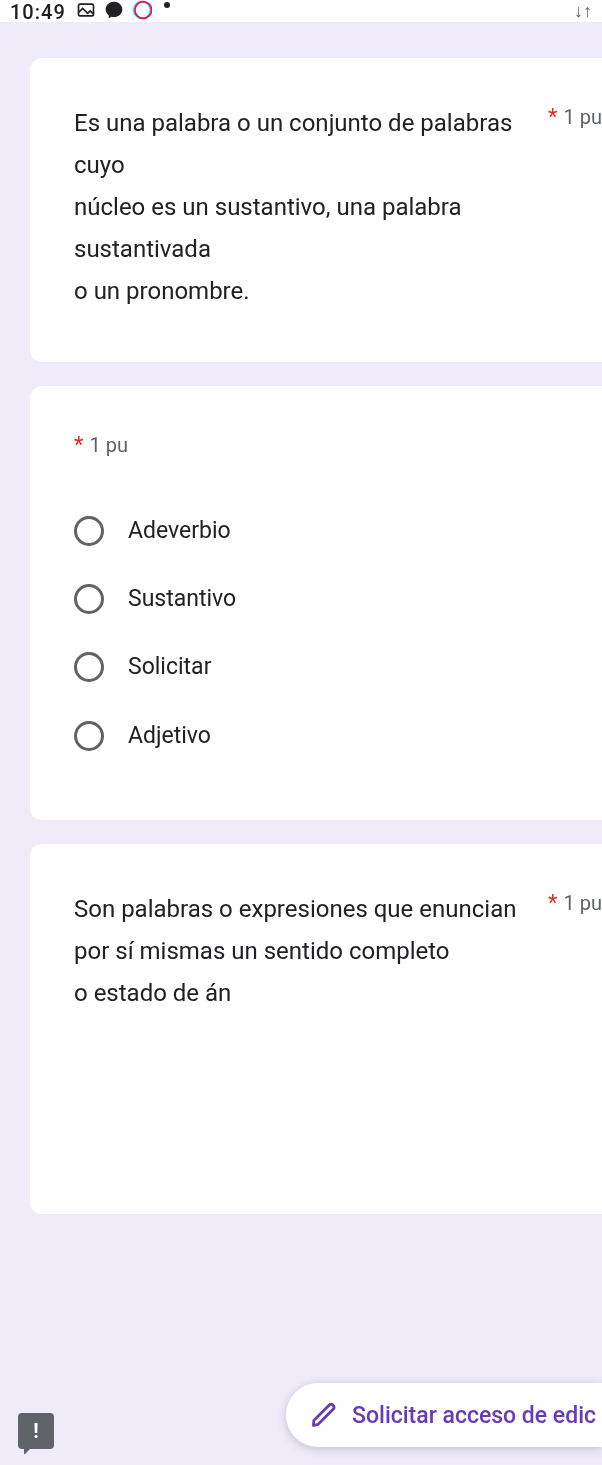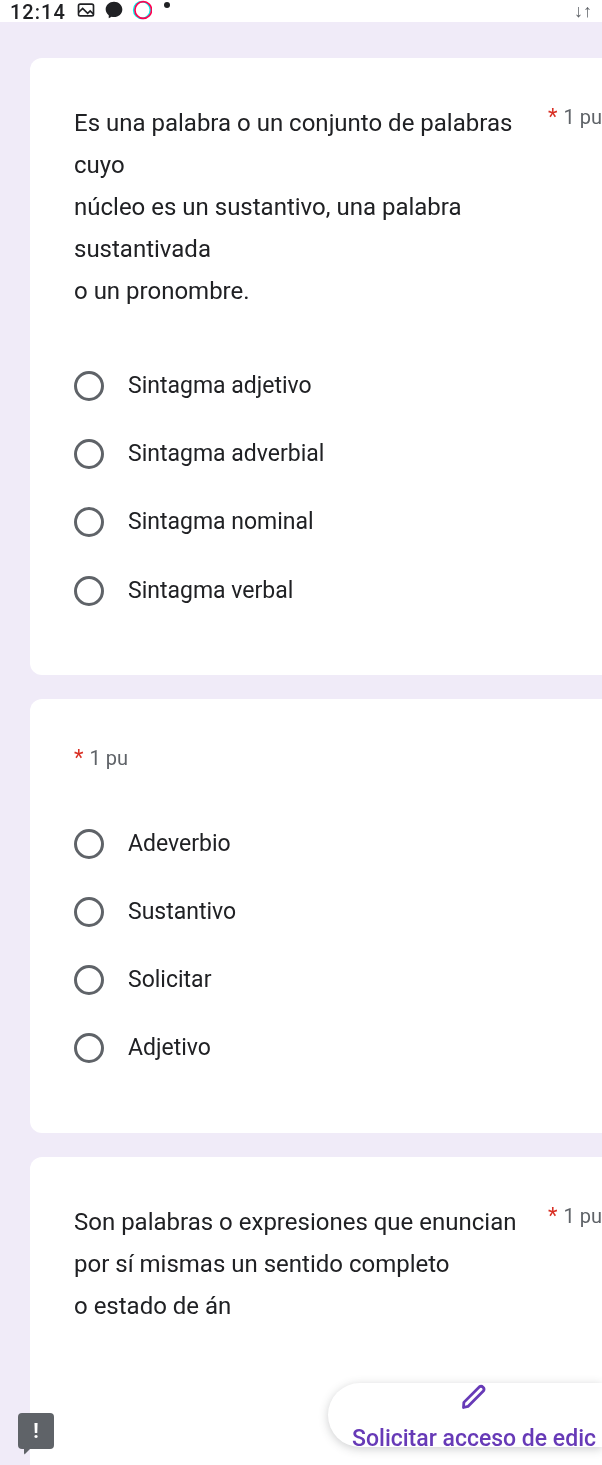--- a/index.html
+++ b/index.html
@@ -91,21 +91,20 @@
     border-radius: 40px 0 0 40px;
     box-shadow: 0 2px 10px rgba(60,64,67,0.25);
     height: 64px;
     display: flex;
     align-items: center;
     gap: 14px;
     padding: 0 6px 0 24px;
     color: #673ab7;
     font-size: 23px;
     font-weight: 500;
-    flex-direction: column;
   }
   .edit-fab .pen { width: 28px; height: 28px; }
 
   .report-fab {
     position: absolute;
     left: 18px;
     bottom: 16px;
     width: 36px; height: 36px;
     background: #5f6368;
     border-radius: 4px;
@@ -128,21 +127,21 @@
     color: #fff;
     font-size: 20px;
     font-weight: 700;
     line-height: 1;
   }
 </style>
 </head>
 <body>
 
 <div class="status-bar">
-  <span class="status-time">12:14</span>
+  <span class="status-time">10:49</span>
   <span class="status-icons">
     <span class="ico">
       <svg viewBox="0 0 24 24" fill="none" stroke="#202124" stroke-width="2">
           <rect x="3" y="5" width="18" height="14" rx="2"></rect>
           <polyline points="3 15 8 10 14 16 17 13 21 17"></polyline>
         </svg>
     </span>
     <span class="ico">
       <svg viewBox="0 0 24 24" fill="#202124">
           <path d="M12 2C6.5 2 2 6.1 2 11.2c0 2.9 1.4 5.4 3.7 7.1V22l3.4-1.9c.9.3 1.9.4 2.9.4 5.5 0 10-4.1 10-9.2S17.5 2 12 2z"></path>
@@ -164,38 +163,20 @@
   <div class="card">
     <div class="q-head">
       <div class="q-title">Es una palabra o un conjunto de palabras cuyo
 núcleo es un sustantivo, una palabra sustantivada
 o un pronombre.</div>
       <div class="q-points">
         <span class="asterisk">*</span>
         <span>1 pu</span>
       </div>
     </div>
-    <div class="options">
-      <label class="option">
-        <span class="radio"></span>
-        <span class="opt-label">Sintagma adjetivo</span>
-      </label>
-      <label class="option">
-        <span class="radio"></span>
-        <span class="opt-label">Sintagma adverbial</span>
-      </label>
-      <label class="option">
-        <span class="radio"></span>
-        <span class="opt-label">Sintagma nominal</span>
-      </label>
-      <label class="option">
-        <span class="radio"></span>
-        <span class="opt-label">Sintagma verbal</span>
-      </label>
-    </div>
   </div>
 
   <div class="card">
     <div class="q-head">
       <div class="q-points">
         <span class="asterisk">*</span>
         <span>1 pu</span>
       </div>
     </div>
     <div class="options">

